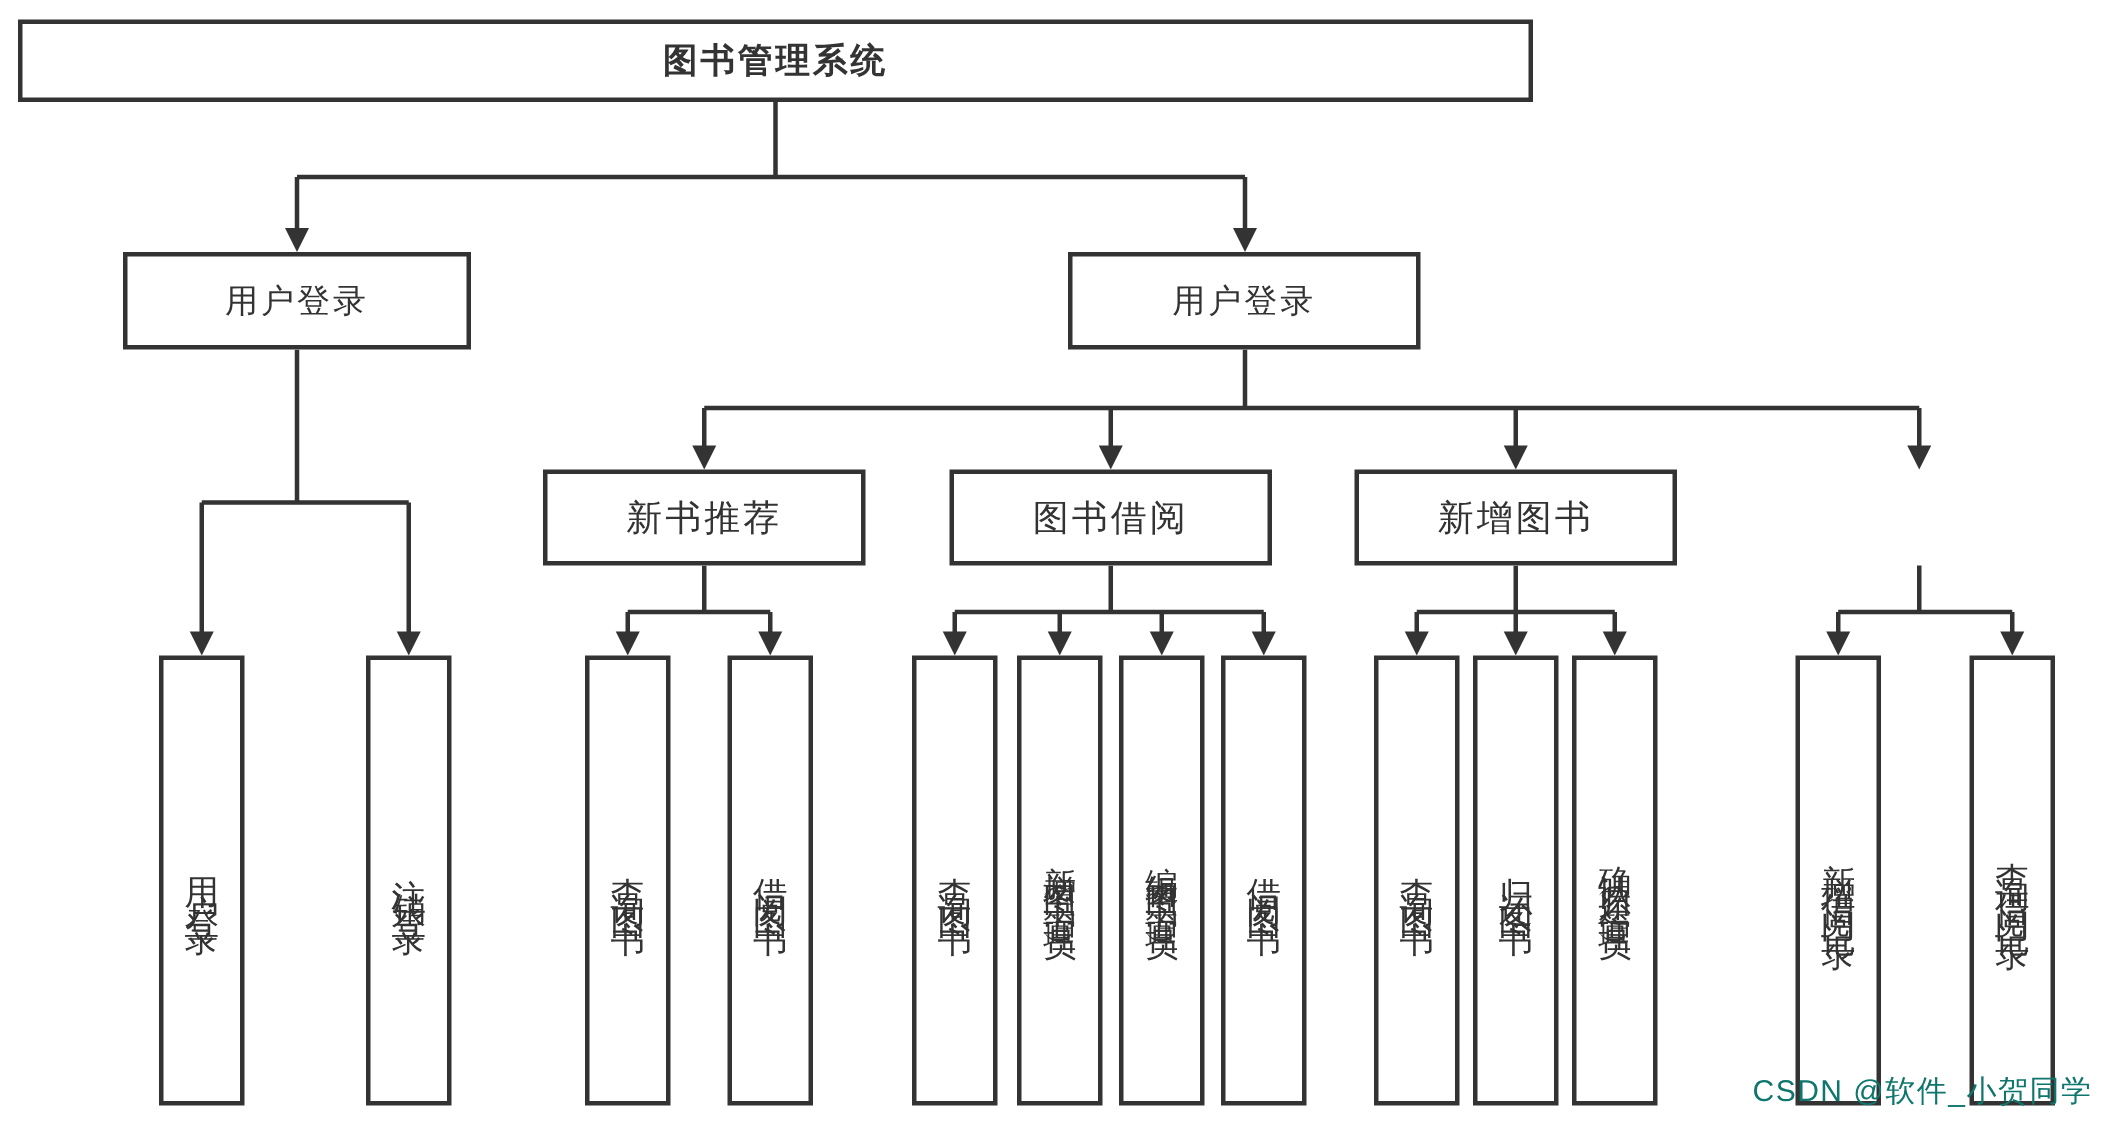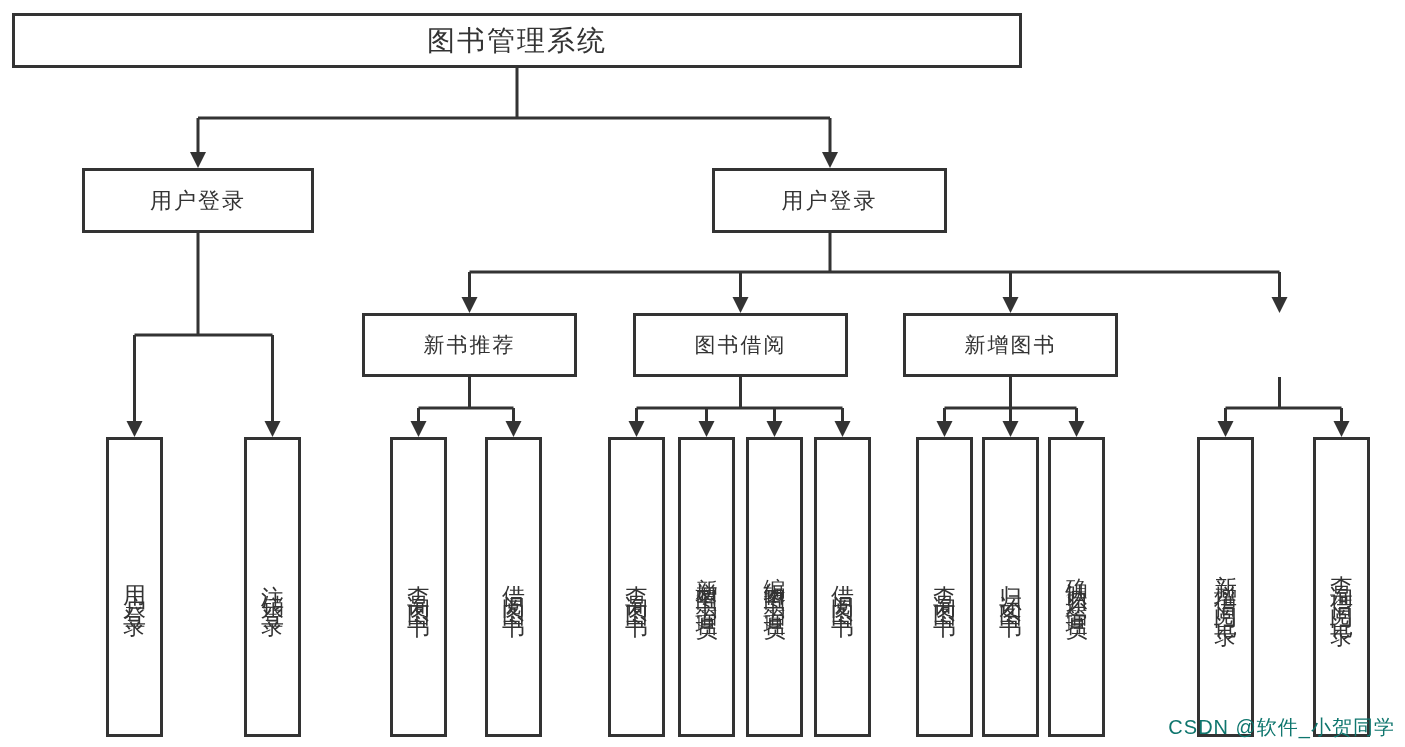--- a/index.html
+++ b/index.html
@@ -22,25 +22,25 @@
     border: 3px solid #333333;
     background: #ffffff;
     display: flex;
     align-items: center;
     justify-content: center;
     color: #333333;
     font-size: 22px;
     letter-spacing: 2px;
     z-index: 1;
   }
-  .root-box { left: 12px; top: 13px; width: 1010px; height: 55px; font-size: 28px; }
+  .root-box { left: 12px; top: 13px; width: 1010px; height: 55px; font-size: 23px; font-weight: bold; }
   .lvl2 { top: 168px; height: 65px; }
   .box-user-login { left: 82px;  width: 232px; }
   .box-book-mgmt  { left: 712px; width: 235px; }
-  .lvl3 { top: 313px; height: 64px; width: 215px; font-size: 21px; }
+  .lvl3 { top: 313px; height: 64px; width: 215px; font-size: 24px; }
   .box-g0 { left: 362px; }
   .box-g1 { left: 633px; align-items: center; }
   .box-g2 { left: 903px; }
   .box-g3 { left: 1172px; }
   .leaf {
     position: absolute;
     top: 437px;
     width: 57px;
     height: 300px;
     box-sizing: border-box;

